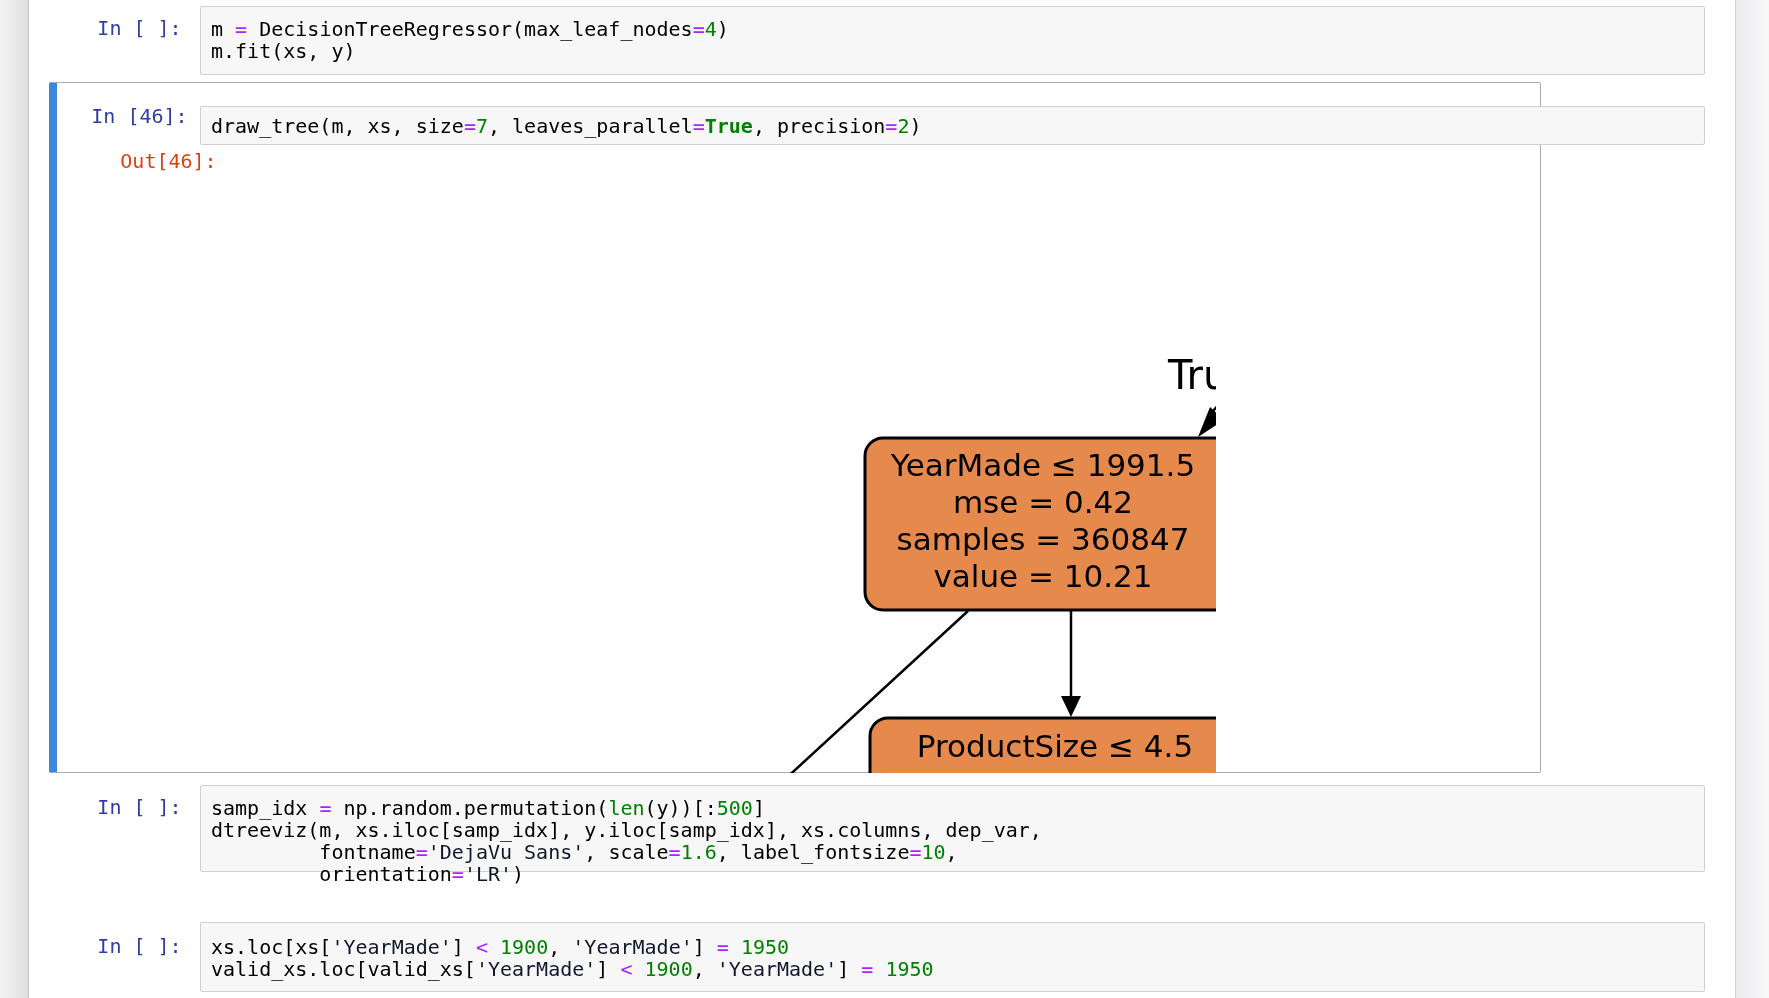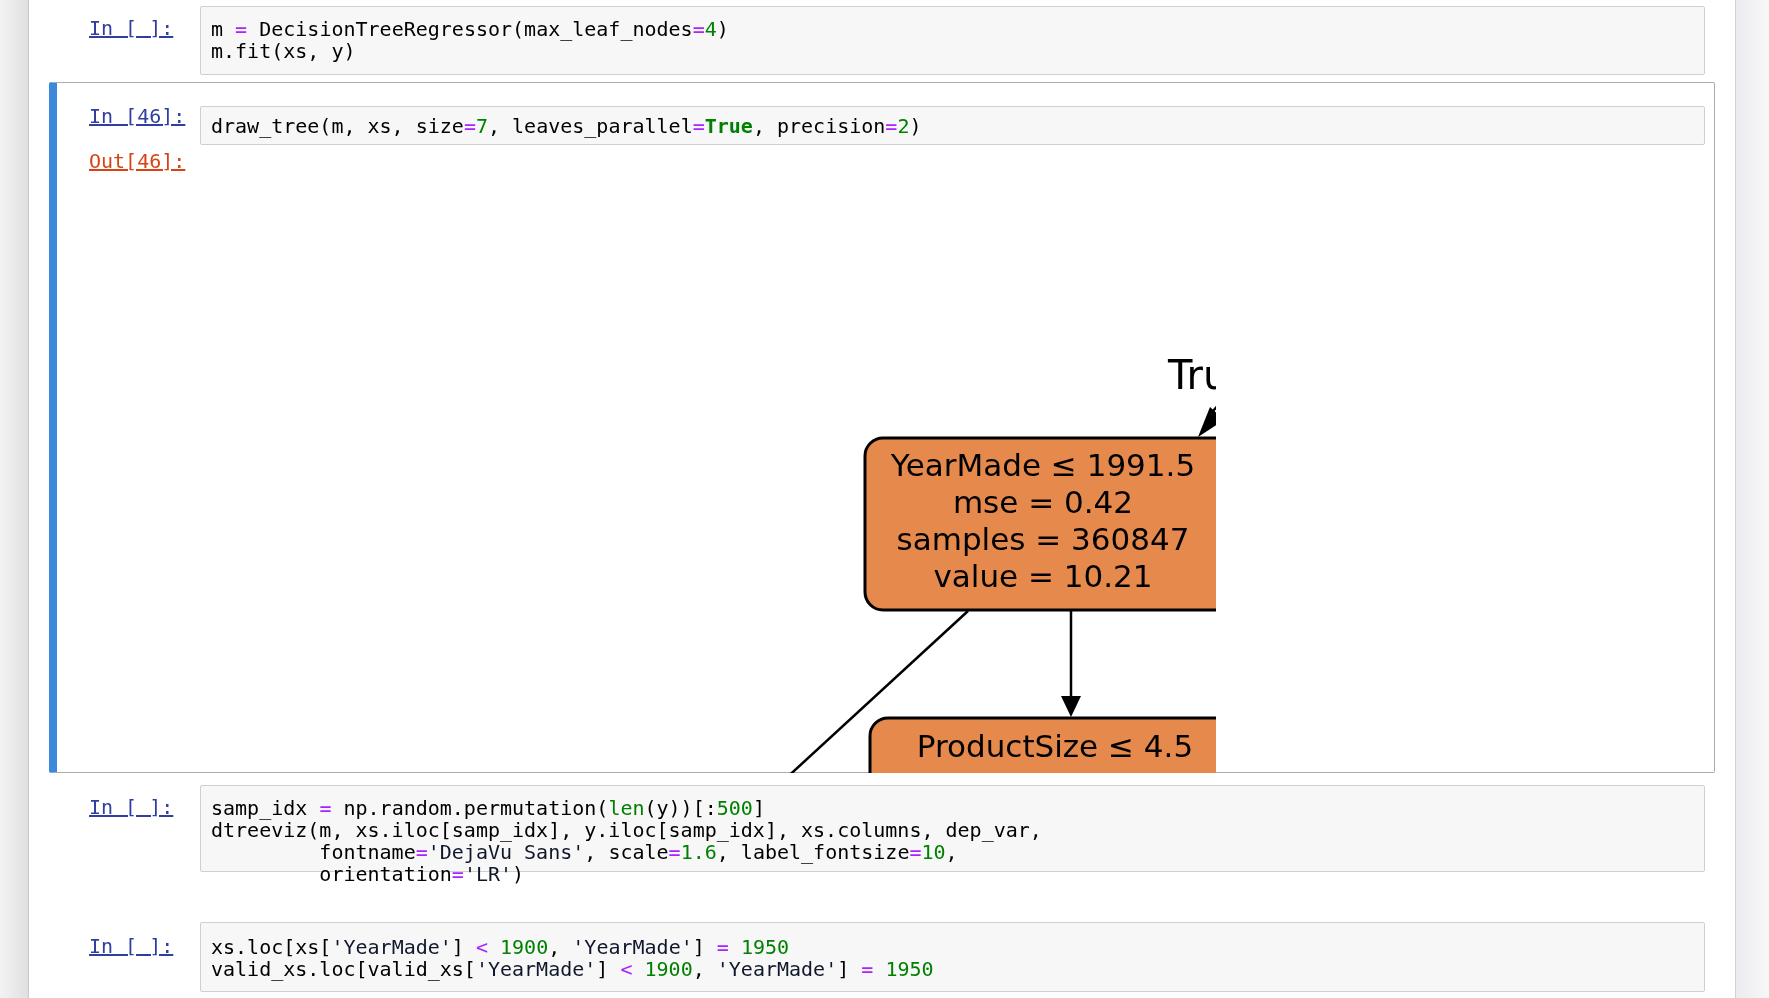--- a/index.html
+++ b/index.html
@@ -8,25 +8,25 @@
     background:#ffffff;
     font-family:"DejaVu Sans Mono","Liberation Mono",monospace;
   }
   
   .strip{position:absolute;top:0;height:998px;}
   .strip-left{left:0;width:28px;background:linear-gradient(to right,#f3f3f3,#e0e0e0);border-right:1px solid #c9c9c9;}
   .strip-right{left:1735px;width:34px;background:linear-gradient(to right,#ececf0,#f8f8f8);border-left:1px solid #d2d2d2;}
 
   
   .prompt{
-    position:absolute;width:101px;text-align:left;
-    font-size:20px;line-height:22px;white-space:pre;text-decoration:underline;
+    position:absolute;width:101px;text-align:center;
+    font-size:20px;line-height:22px;white-space:pre;
   }
   .prompt-in{color:#303F9F;}
-  .prompt-out{color:#D84315;}
+  .prompt-out{color:#D84315;margin-left:29px;}
 
   
   .input-box{
     position:absolute;left:200px;width:1505px;box-sizing:border-box;
     background:#f7f7f7;border:1px solid #cfcfcf;border-radius:2px;
   }
   .code{
     padding:11px 0 0 10px;font-size:20px;line-height:22px;color:#000;
     white-space:pre;
   }
@@ -36,21 +36,21 @@
   .tok-kw{color:#008000;font-weight:bold;}
   .tok-builtin{color:#008000;}
   .tok-str{color:#0f172a;}
 
   
   #cell1-box{top:6px;height:69px;}
   #cell1-prompt{left:89px;top:17px;}
 
   
   .cell-selected{
-    position:absolute;left:49px;top:82px;width:1666px;height:691px;
+    position:absolute;left:49px;top:82px;width:1492px;height:691px;
     box-sizing:border-box;background:#ffffff;
     border:1px solid #ababab;border-left:8px solid #3b88dd;border-radius:2px;padding-left:24px;
   }
   #cell2-prompt-in{left:32px;top:22px;}
   #cell2-box{left:143px;top:15px;width:1505px;height:39px;box-sizing:border-box;margin-top:8px;}
   #cell2-box .code{padding-top:8px;}
   #cell2-prompt-out{left:32px;top:67px;}
   .tree-wrap{position:absolute;left:543px;top:257px;width:616px;height:433px;}
 
   

